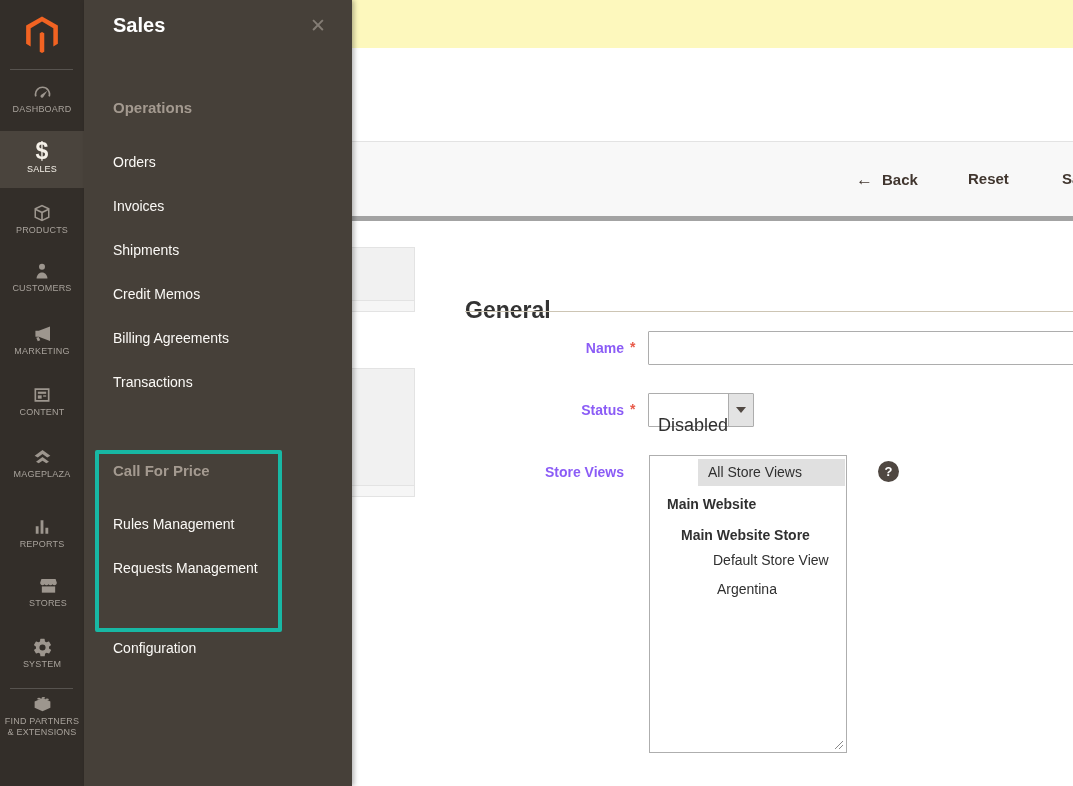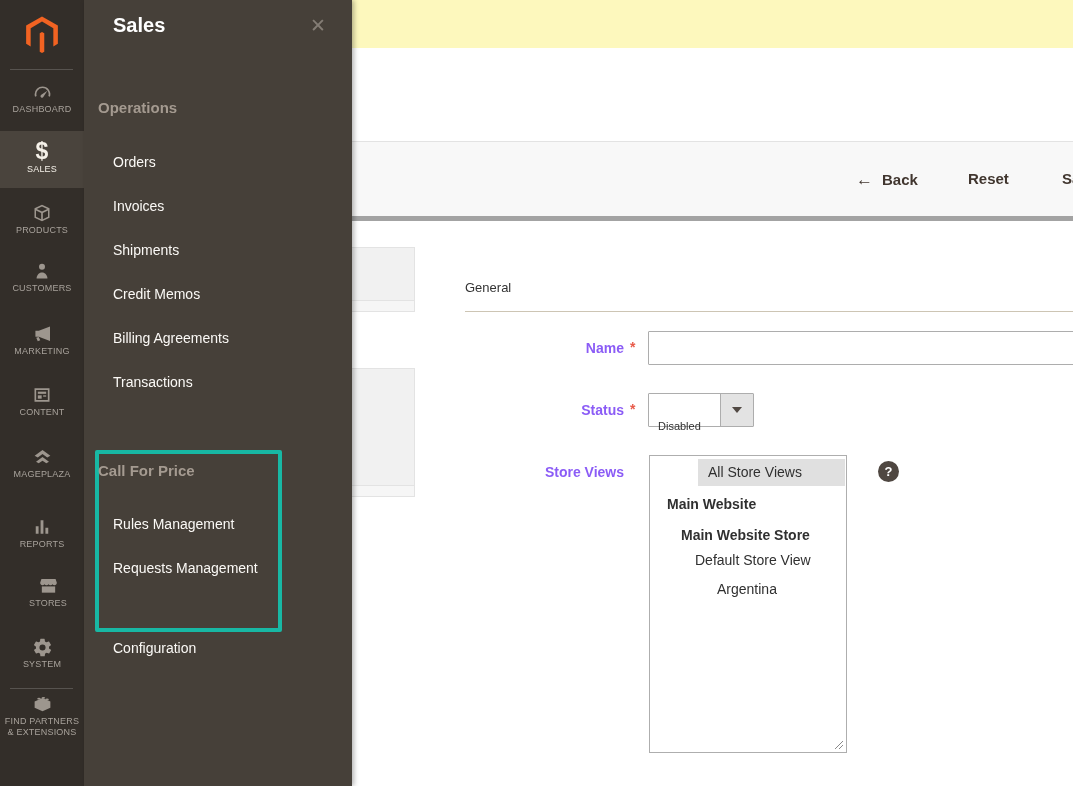--- a/index.html
+++ b/index.html
@@ -23,54 +23,54 @@
   .back-btn { left:772px; }
   .back-btn .arrow { font-size:17px; margin-right:9px; font-weight:normal; }
   .reset-btn { left:884px; }
   .save-btn { left:978px; }
 
   .tab-box { position:absolute; left:240px; width:91px; background:#f1f1f1; border:1px solid #e3e3e3; }
   .tab-box .strip { position:absolute; left:0; right:0; bottom:0; height:11px; background:#f6f6f6; border-top:1px solid #e3e3e3; }
   .tab-box-1 { top:247px; height:65px; }
   .tab-box-2 { top:368px; height:129px; }
 
-  .section-title { position:absolute; left:381px; top:280px; font-size:13px; font-weight:normal; color:#333; }
+  .section-title { position:absolute; left:381px; top:297px; font-size:23px; font-weight:bold; color:#333; }
   .section-rule  { position:absolute; left:381px; top:311px; width:608px; height:1px; background:#cdc5b4; }
 
   .fld-label { position:absolute; left:300px; width:240px; text-align:right; font-size:14px; font-weight:bold; color:#8b5cf6; }
   .lbl-name { top:340px; } .lbl-status { top:402px; } .lbl-store { top:464px; }
   .req { position:absolute; left:546px; font-size:14px; font-weight:bold; color:#e85b4a; }
   .req-name { top:339px; } .req-status { top:401px; }
 
   .name-input {
     position:absolute; left:564px; top:331px; width:520px; height:34px;
     border:1px solid #adadad; border-radius:1px; background:#fff;
     font-family:inherit; font-size:14px; color:#303030; padding:0 10px;
   }
   .select {
     position:absolute; left:564px; top:393px; width:106px; height:34px;
     border:1px solid #adadad; border-radius:1px; background:#fff;
     display:flex; align-items:center; cursor:pointer;
   }
-  .select .sel-text { flex:1; font-size:11px; color:#303030; padding-left:9px;margin-top:31px; }
+  .select .sel-text { flex:1; font-size:18px; color:#303030; padding-left:9px;margin-top:31px; }
   .select .sel-arrow {
     width:33px; height:100%; background:#e3e3e3; border-left:1px solid #adadad;
     display:flex; align-items:center; justify-content:center;
   }
   .select .tri { width:0; height:0; border-left:5px solid transparent; border-right:5px solid transparent; border-top:6px solid #514943; }
 
   .listbox {
     position:absolute; left:565px; top:455px; width:198px; height:298px;
     border:1px solid #aeaeae; background:#fff;
   }
   .opt { position:absolute; left:1px; right:1px; font-size:14px; color:#303030; cursor:pointer; white-space:nowrap; }
   .opt-all  { top:3px; height:27px; line-height:27px; padding-left:10px; background:#e0e0e0;margin-left:47px; }
   .opt-mw   { top:40px;  padding-left:16px; font-weight:bold; }
   .opt-mws  { top:71px;  padding-left:30px; font-weight:bold; }
-  .opt-dsv  { top:96px;  padding-left:44px; }
+  .opt-dsv  { top:96px;  padding-left:62px; }
   .opt-arg  { top:125px; padding-left:66px; }
   .resize-handle { position:absolute; right:2px; bottom:2px; width:11px; height:11px; cursor:nwse-resize; }
 
   .help-bubble {
     position:absolute; left:794px; top:461px; width:21px; height:21px; border-radius:50%;
     background:#4f4741; color:#fff; font-size:13px; font-weight:bold;
     display:flex; align-items:center; justify-content:center; cursor:pointer;
   }
 
   
@@ -90,21 +90,21 @@
   .sb-sales .dollar { font-size:23px; font-weight:bold; color:#f5f1e9; line-height:24px; display:block; }
   .sb-sales .sb-label { color:#f5f1e9; margin-top:1px; }
 
   
   .flyout {
     position:absolute; left:84px; top:0; width:268px; height:786px;
     background:#464039; z-index:20; box-shadow:2px 0 5px rgba(0,0,0,0.30);
   }
   .fly-title { position:absolute; left:29px; top:14px; font-size:20px; font-weight:bold; color:#fff; }
   .fly-close { position:absolute; left:222px; top:14px; width:24px; height:24px; font-size:19px; color:#847d75; text-align:center; line-height:24px; cursor:pointer; }
-  .fly-heading { position:absolute; left:14px; font-size:15px; font-weight:bold; color:#a49a90; }
+  .fly-heading { position:absolute; left:29px; font-size:15px; font-weight:bold; color:#a49a90; }
   .fly-item { position:absolute; left:29px; font-size:14px; color:#fbf9f6; cursor:pointer; white-space:nowrap; }
   .h-operations { top:99px; }
   .i-orders { top:154px; } .i-invoices { top:198px; } .i-shipments { top:242px; }
   .i-credit { top:286px; } .i-billing { top:330px; } .i-transactions { top:374px; }
   .cfp-highlight { position:absolute; left:11px; top:450px; width:187px; height:182px; border:4px solid #18b8a4; border-radius:2px; }
   .h-cfp { top:462px; }
   .i-rules { top:516px; } .i-requests { top:560px; } .i-config { top:604px;margin-top:36px; }
 </style>
 </head>
 <body>

